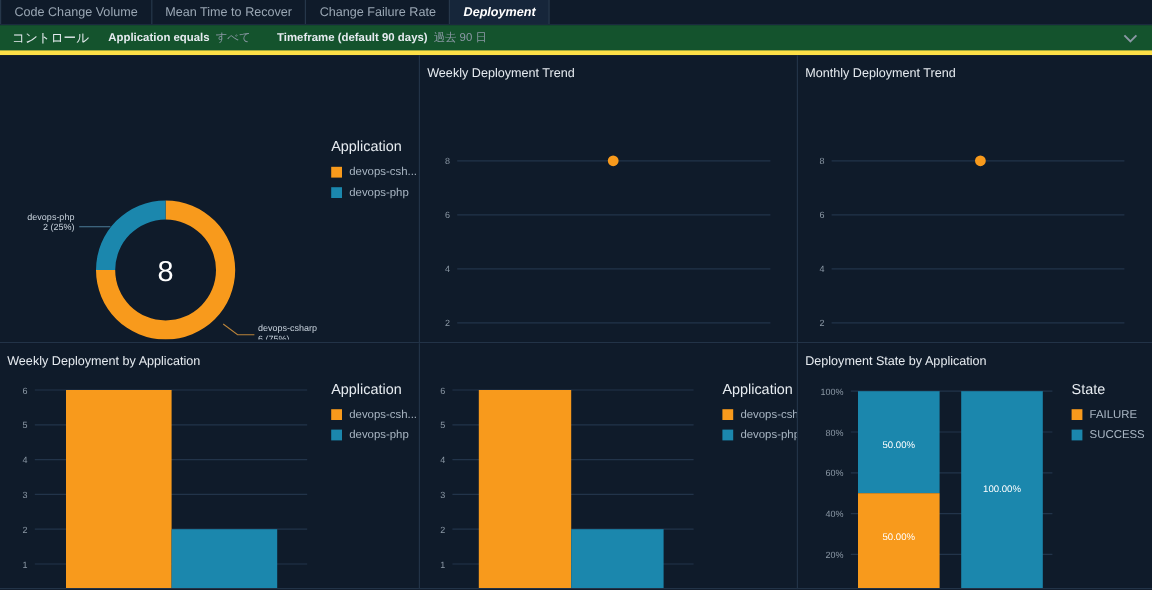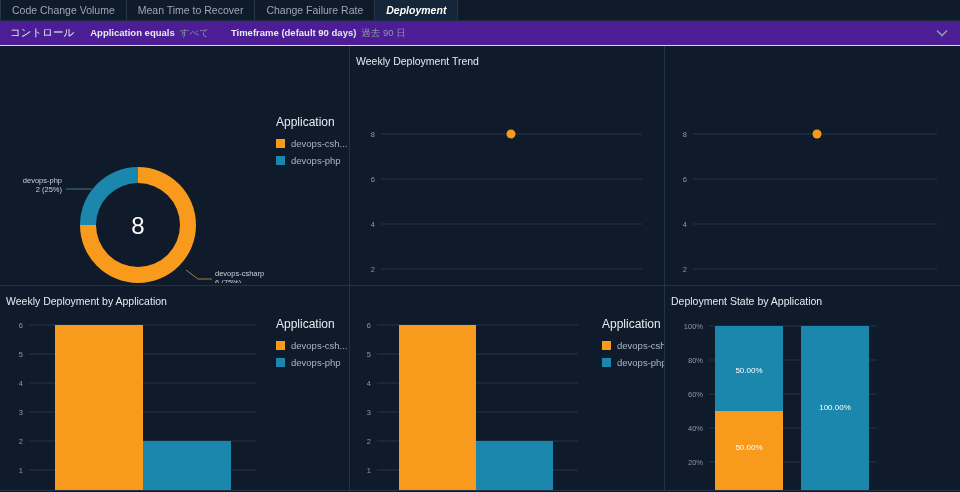--- a/index.html
+++ b/index.html
@@ -34,25 +34,25 @@
     background: #16263a;
     color: #ffffff;
     font-weight: bold;
     border-right: 1px solid #26374a;
     font-style: italic;
   }
 
   
   .controlbar {
     height: 25px;
-    background: #4c1d95;
+    background: #14532d;
     display: flex;
     align-items: center;
     padding: 0 10px;
-    border-bottom: 1px solid #fde047;
+    border-bottom: 4px solid #fde047;
     position: relative;
     text-align: center;
   }
   .ctrl-title {
     font-size: 10.5px; color: #e6ebf0; margin-right: 16px;
   }
   .ctrl-group { display: flex; align-items: baseline; margin-right: 22px; cursor: pointer; }
   .ctrl-label { font-size: 9.5px; font-weight: bold; color: #e6ebf0; margin-right: 5px; }
   .ctrl-value { font-size: 9.5px; color: #8b98a5; }
   .chevron {
@@ -185,20 +185,21 @@
       <text class="axis-label" x="25" y="161" text-anchor="end">4</text>
       <text class="axis-label" x="25" y="206" text-anchor="end">2</text>
       <text class="axis-label" x="25" y="251" text-anchor="end">0</text>
       <path class="axis-line" d="M31 242 L31 248 L292 248 L292 242" fill="none"></path>
       <circle cx="161" cy="68" r="4.5" fill="#f89a1c"></circle>
       <text class="xcaption" x="161" y="262" text-anchor="middle">5月 16, 2021 12:00午前</text>
     </svg>
   </div>
 
   <div class="panel p3">
+    <div class="panel-title">Monthly Deployment Trend</div>
     <svg width="295" height="212" style="position:absolute; left:0; top:20px;">
       <line class="grid-line" x1="28" y1="68" x2="272" y2="68"></line>
       <line class="grid-line" x1="28" y1="113" x2="272" y2="113"></line>
       <line class="grid-line" x1="28" y1="158" x2="272" y2="158"></line>
       <line class="grid-line" x1="28" y1="203" x2="272" y2="203"></line>
       <text class="axis-label" x="22" y="71" text-anchor="end">8</text>
       <text class="axis-label" x="22" y="116" text-anchor="end">6</text>
       <text class="axis-label" x="22" y="161" text-anchor="end">4</text>
       <text class="axis-label" x="22" y="206" text-anchor="end">2</text>
       <text class="axis-label" x="22" y="251" text-anchor="end">0</text>
@@ -272,20 +273,31 @@
       <text class="axis-label" x="21" y="134" text-anchor="end">2</text>
       <text class="axis-label" x="21" y="163" text-anchor="end">1</text>
       <rect x="49" y="15" width="77" height="165" fill="#f89a1c"></rect>
       <rect x="126" y="131" width="77" height="49" fill="#1b87ad"></rect>
     </svg>
   </div>
 
   <div class="panel p3">
     <div class="panel-title">Deployment State by Application</div>
 
+    <div class="legend" style="left:228px; top:31px;">
+      <div class="legend-title">State</div>
+      <div class="legend-item">
+        <span class="swatch" style="background:#f89a1c"></span>
+        <span class="legend-text">FAILURE</span>
+      </div>
+      <div class="legend-item">
+        <span class="swatch" style="background:#1b87ad"></span>
+        <span class="legend-text">SUCCESS</span>
+      </div>
+    </div>
 
     <svg width="295" height="180" style="position:absolute; left:0; top:24px;">
       <line class="grid-line" x1="44" y1="16" x2="212" y2="16"></line>
       <line class="grid-line" x1="44" y1="50" x2="212" y2="50"></line>
       <line class="grid-line" x1="44" y1="84" x2="212" y2="84"></line>
       <line class="grid-line" x1="44" y1="118" x2="212" y2="118"></line>
       <line class="grid-line" x1="44" y1="152" x2="212" y2="152"></line>
       <text class="axis-label" x="38" y="19" text-anchor="end">100%</text>
       <text class="axis-label" x="38" y="53" text-anchor="end">80%</text>
       <text class="axis-label" x="38" y="87" text-anchor="end">60%</text>

